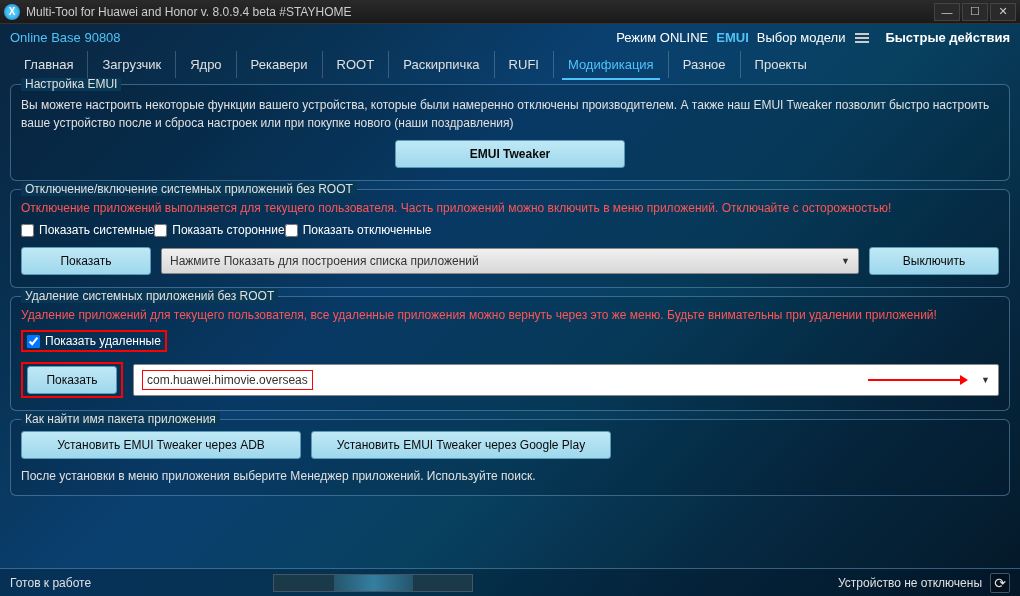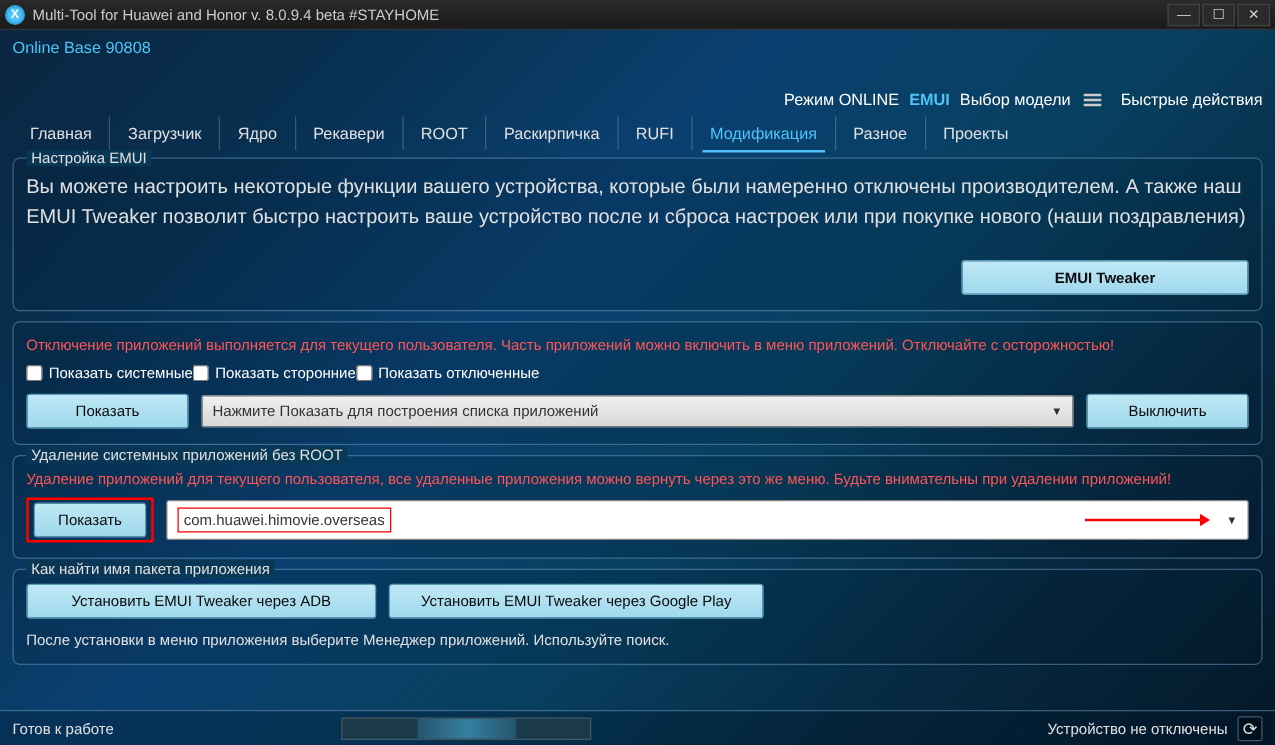--- a/index.html
+++ b/index.html
@@ -51,30 +51,29 @@
   padding: 6px 10px 2px 10px;
 }
 .online-base { color: #4fc3f7; font-size: 13px; }
 .header-right {
   margin-left: auto;
   display: flex;
   align-items: center;
   gap: 8px;
   color: #fff;
   font-size: 13px;
-  margin-top: 42px;
 }
 .emui-cyan { color: #4fc3f7; font-weight: bold; }
 .menu-icon {
   display: inline-flex; flex-direction: column; gap: 2px;
   padding: 2px;
   cursor: pointer;
 }
 .menu-icon span { width: 14px; height: 2px; background: #ccc; }
-.quick-actions { color: #fff; font-weight: normal; margin-left: 6px; }
+.quick-actions { color: #fff; font-weight: bold; margin-left: 6px; }
 .tabs {
   display: flex;
   padding: 4px 10px 0 10px;
   gap: 0;
 }
 .tab {
   padding: 6px 14px;
   color: #e0e0e0;
   font-size: 13px;
   cursor: pointer;
@@ -106,37 +105,37 @@
   background: rgba(0,20,40,0.15);
 }
 .group-title {
   position: absolute;
   top: -8px; left: 10px;
   padding: 0 4px;
   font-size: 12px;
   color: #e0e0e0;
   background: linear-gradient(135deg, #0a3555, #083a55);
 }
-.group-desc { color: #e0e0e0; font-size: 16px; line-height: 1.5; margin-bottom: 22px; }
+.group-desc { color: #e0e0e0; font-size: 12px; line-height: 1.5; margin-bottom: 8px; }
 .warning { color: #ff5555; font-size: 12px; margin-bottom: 8px; }
 .info-after { color: #e0e0e0; font-size: 12px; margin-top: 10px; }
 .btn-primary {
   background: linear-gradient(#bfe8f5, #9fd8ed);
   border: 1px solid #5a9bb5;
   color: #0a0a0a;
   font-size: 12px;
   padding: 6px 18px;
   border-radius: 3px;
   cursor: pointer;
   min-width: 130px;
   text-align: center;
 }
 .btn-primary.big { min-width: 230px; font-weight: bold; }
 .row { display: flex; align-items: center; gap: 10px; }
-.row.right { justify-content: flex-end; }
+.row.right { justify-content: center; }
 .checkbox-row { display: flex; margin-bottom: 10px; }
 .chk { display: flex; align-items: center; gap: 5px; color: #fff; font-size: 12px; cursor: pointer; }
 .chk input { width: 13px; height: 13px; cursor: pointer; }
 .combo {
   flex: 1;
   background: linear-gradient(#f0f0f0, #d8d8d8);
   border: 1px solid #888;
   color: #333;
   font-size: 12px;
   padding: 5px 8px;
@@ -237,20 +236,21 @@
 
     <div class="group">
       <div class="group-title">Настройка EMUI</div>
       <div class="group-desc">Вы можете настроить некоторые функции вашего устройства, которые были намеренно отключены производителем. А также наш EMUI Tweaker позволит быстро настроить ваше устройство после и сброса настроек или при покупке нового (наши поздравления)</div>
       <div class="row right">
         <button class="btn-primary big">EMUI Tweaker</button>
       </div>
     </div>
 
     <div class="group">
+      <div class="group-title">Отключение/включение системных приложений без ROOT</div>
       <div class="warning">Отключение приложений выполняется для текущего пользователя. Часть приложений можно включить в меню приложений. Отключайте с осторожностью!</div>
       <div class="checkbox-row">
         <label class="chk">
           <input type="checkbox" style="">
           <span>Показать системные</span>
         </label>
         <label class="chk">
           <input type="checkbox" style="">
           <span>Показать сторонние</span>
         </label>
@@ -265,20 +265,28 @@
           <span>Нажмите Показать для построения списка приложений</span>
           <span class="combo-arrow">▼</span>
         </div>
         <button class="btn-primary">Выключить</button>
       </div>
     </div>
 
     <div class="group">
       <div class="group-title">Удаление системных приложений без ROOT</div>
       <div class="warning">Удаление приложений для текущего пользователя, все удаленные приложения можно вернуть через это же меню. Будьте внимательны при удалении приложений!</div>
+      <div class="checkbox-row">
+        <span class="red-box">
+          <label class="chk">
+            <input type="checkbox" checked="" style="">
+            <span>Показать удаленные</span>
+          </label>
+        </span>
+      </div>
       <div class="row">
         <span class="red-box">
           <button class="btn-primary" style="min-width:90px">Показать</button>
         </span>
         <div class="combo white" style="position:relative">
           <span class="red-box" style="border-width:1.5px">
             <span>com.huawei.himovie.overseas</span>
           </span>
           <svg class="arrow-svg" viewBox="0 0 100 12" style="position:absolute; right:30px; top:50%; transform:translateY(-50%)">
             <line x1="0" y1="6" x2="92" y2="6" stroke="#ff0000" stroke-width="2"></line>

